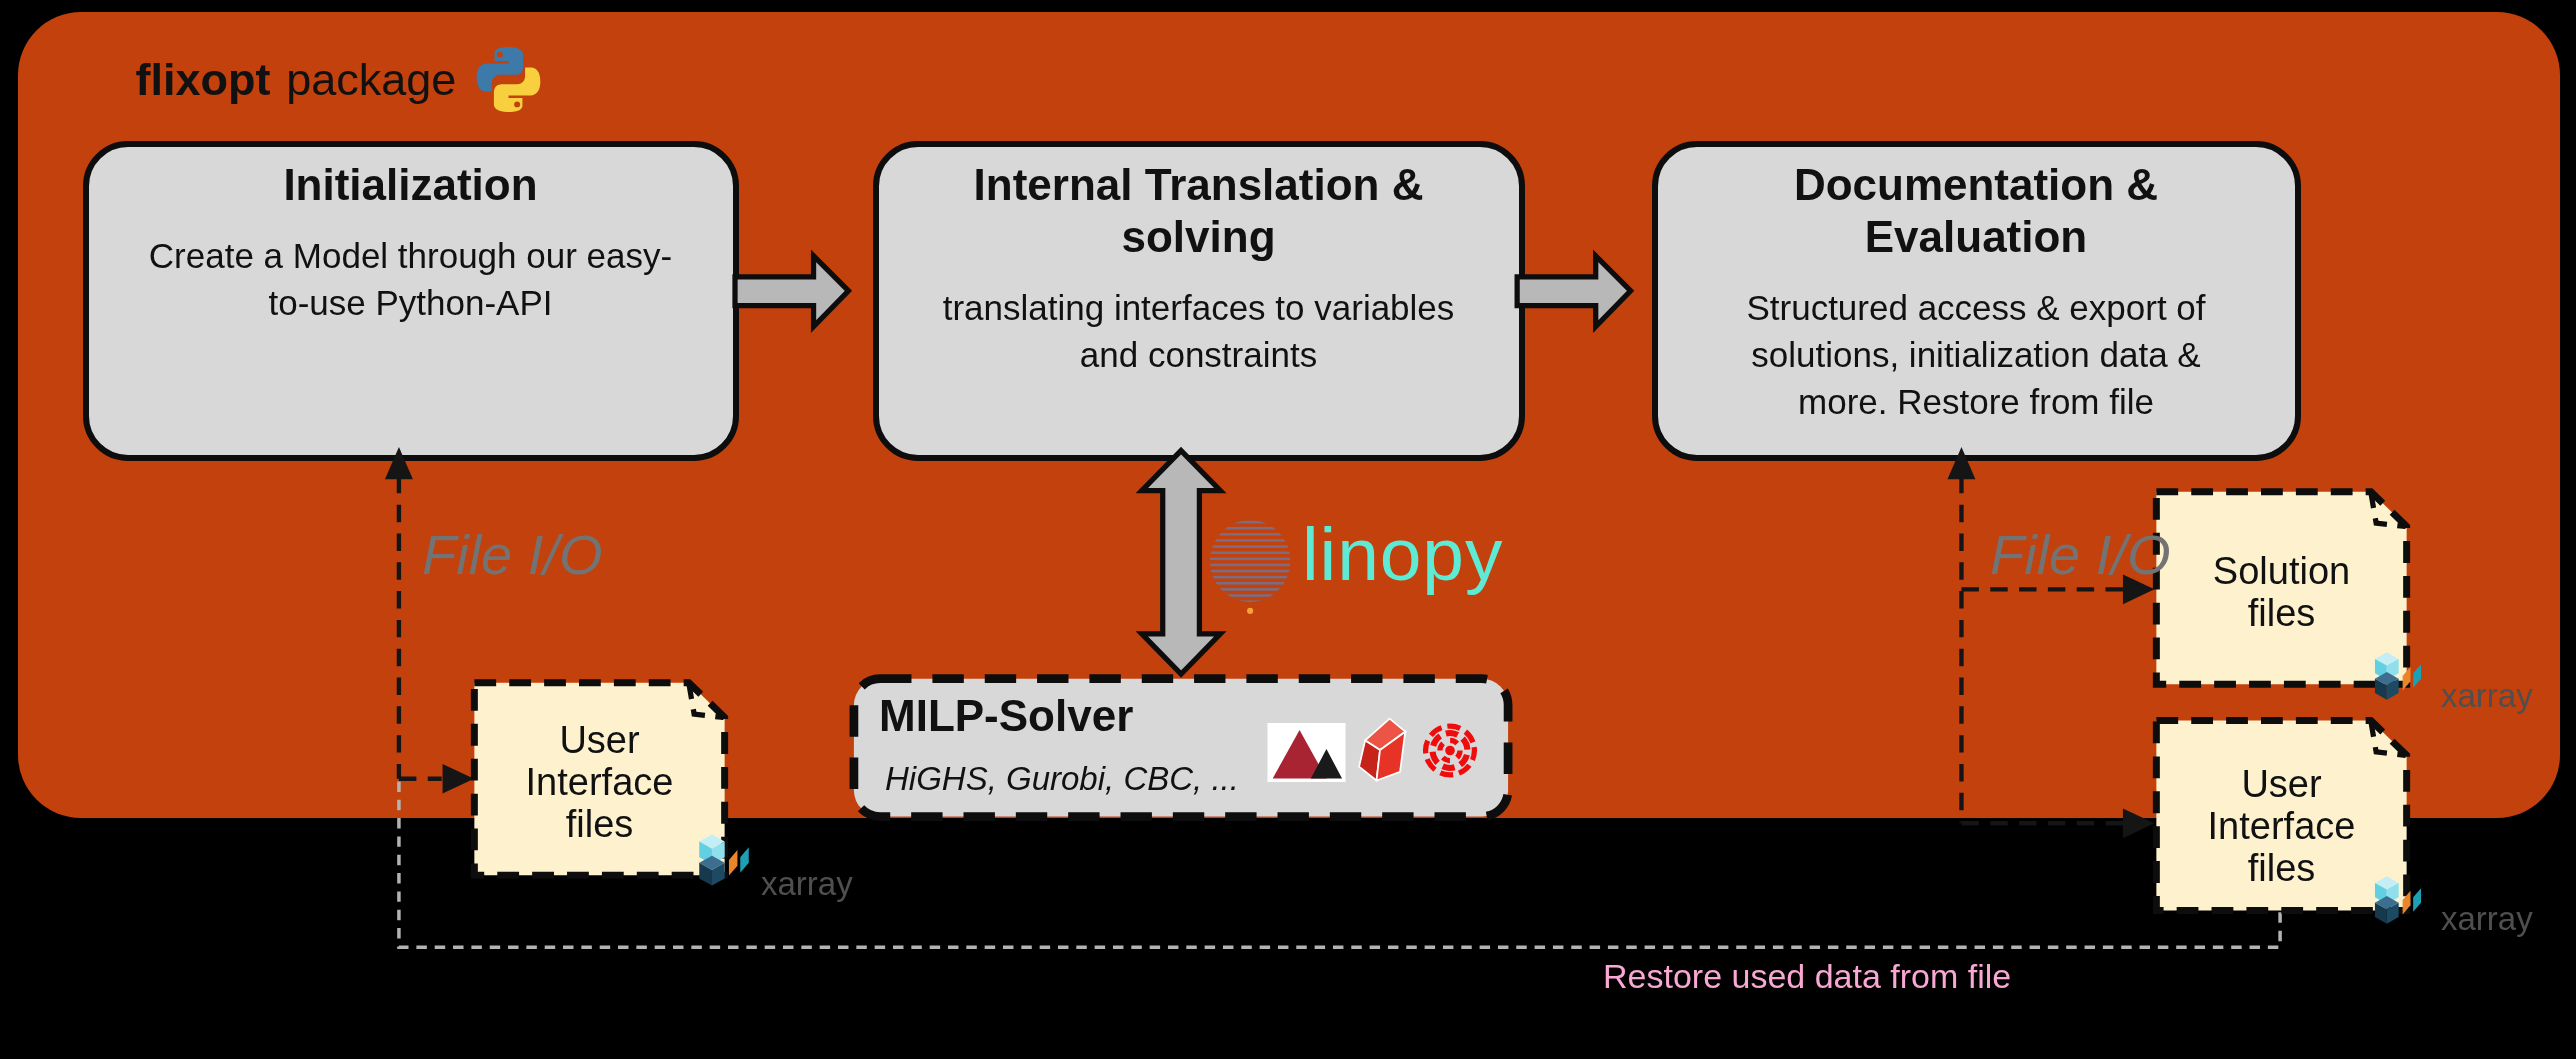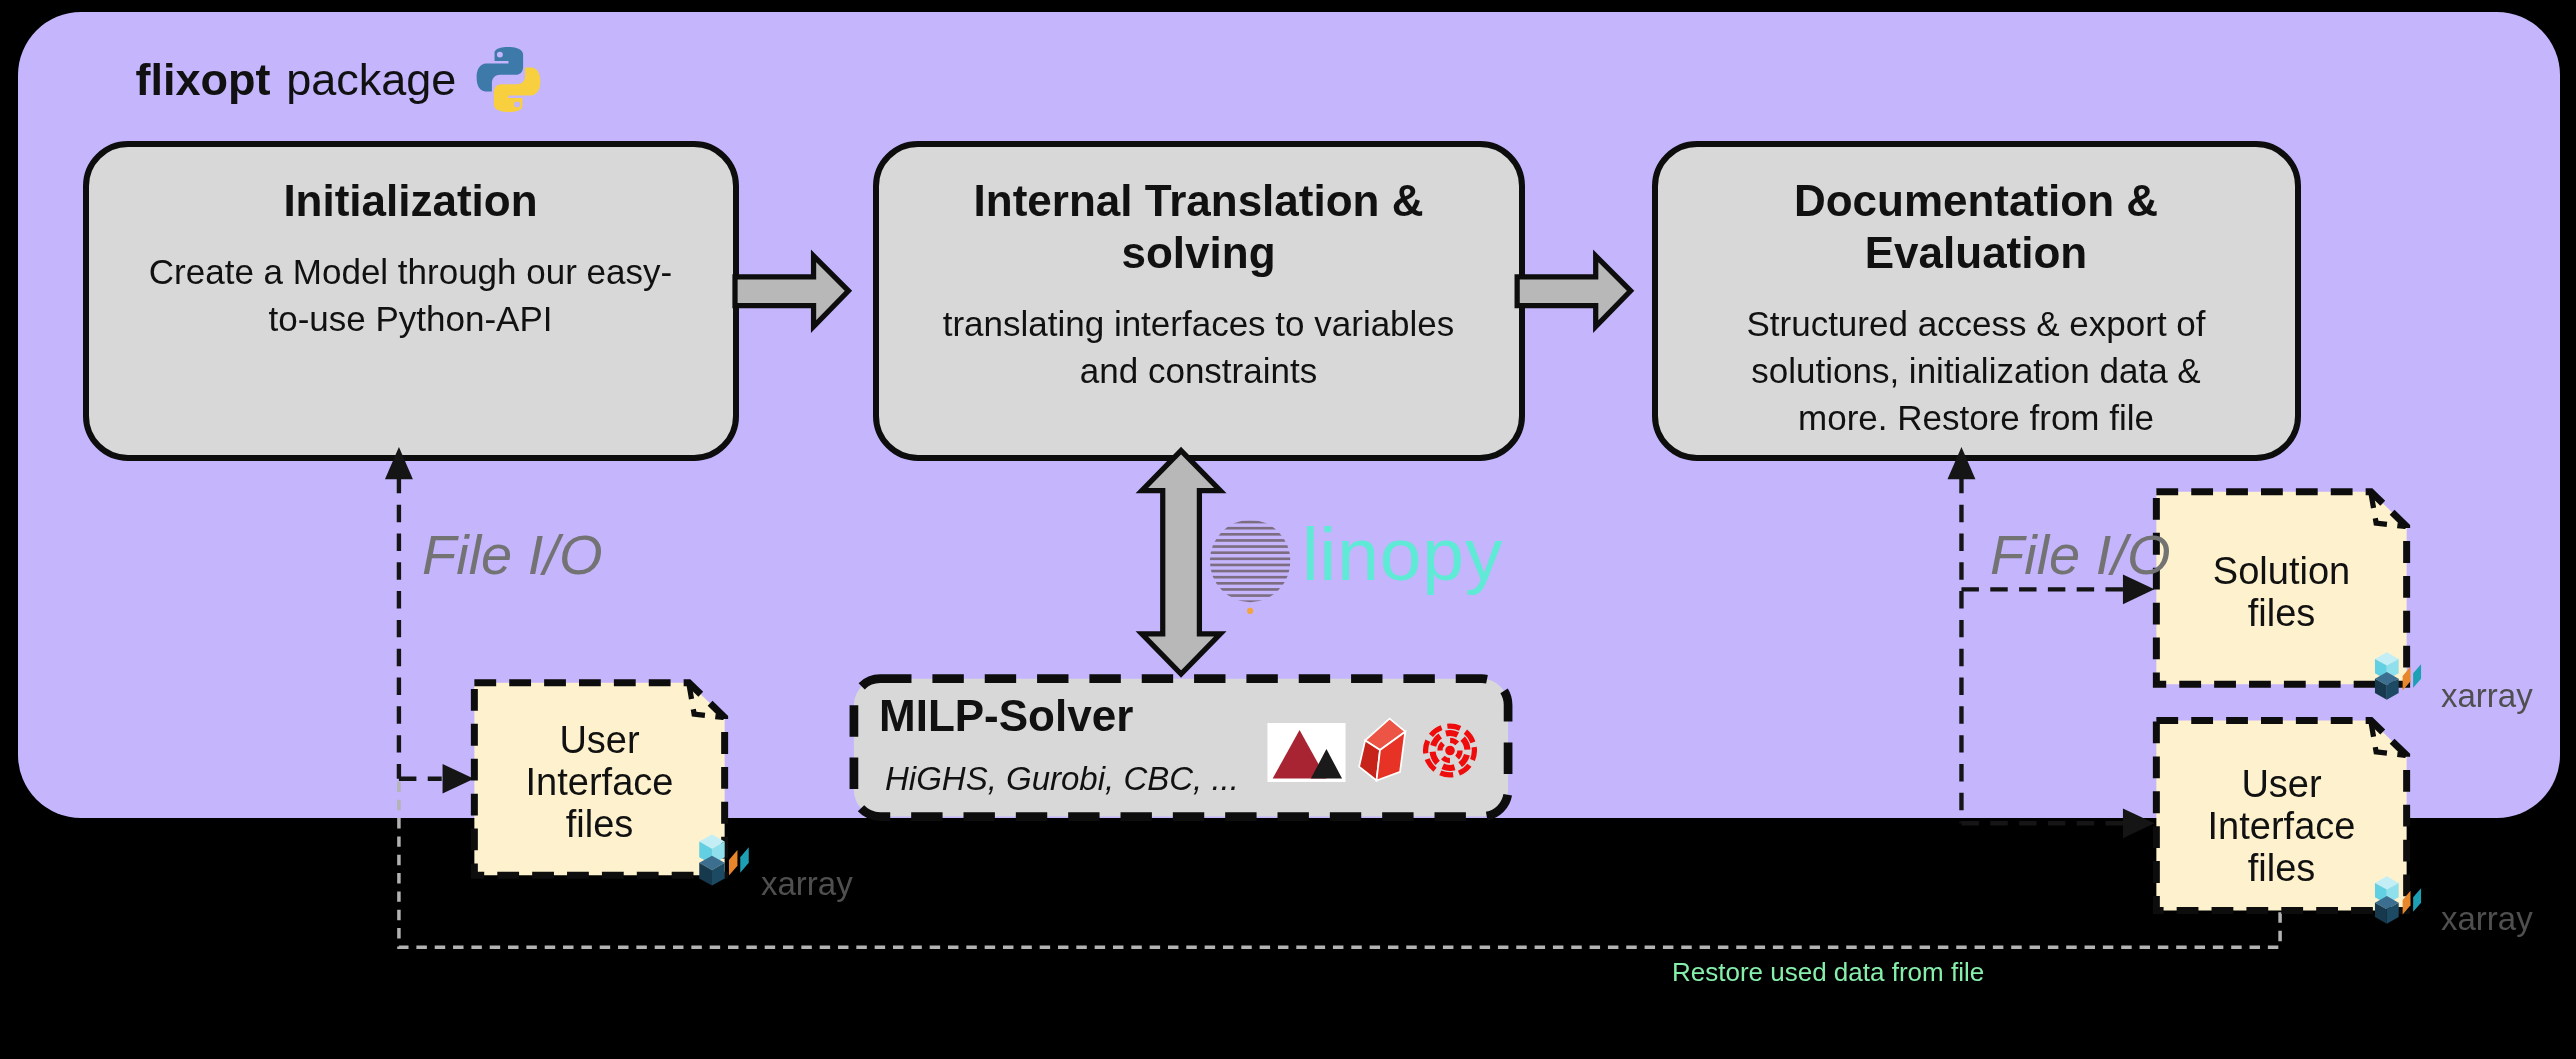--- a/index.html
+++ b/index.html
@@ -1,51 +1,51 @@
 <!DOCTYPE html>
 <html style="font-size:14px"><head>
 <meta charset="utf-8">
 <style>
   html,body{margin:0;padding:0;background:#000;}
   .stage{position:relative;width:2576px;height:1060px;background:#000;overflow:hidden;
          font-family:"Liberation Sans","DejaVu Sans",sans-serif;}
   .panel{position:absolute;left:17.5px;top:12.2px;width:2542px;height:806px;
-         background:#c4b5fd;border-radius:63px;}
+         background:#c2410c;border-radius:63px;}
   .abs{position:absolute;}
 
   
   .brand{position:absolute;left:118px;top:31px;display:flex;align-items:center;gap:15.7px;}
   .brand-bold{font-size:45px;font-weight:bold;color:#111;}
   .brand-rest{font-size:45px;color:#111;}
 
   
   .flow-box{position:absolute;top:129px;height:320px;background:#d8d8d8;
             border:6.1px solid #0d0d0d;border-radius:45px;box-sizing:border-box;
             text-align:center;color:#111;}
   .box1{left:65px;width:656px;}
   .box2{left:855px;width:652px;}
   .box3{left:1634px;width:649px;}
-  .box-title{margin-top:28px;font-size:44px;line-height:52px;font-weight:bold;white-space:pre;}
+  .box-title{margin-top:12px;font-size:44px;line-height:52px;font-weight:bold;white-space:pre;}
   .box-body{margin-top:21px;font-size:35px;line-height:47px;white-space:pre;}
 
   
   .milp-title{position:absolute;left:879px;top:691px;font-size:44px;font-weight:bold;
               color:#111;}
   .milp-sub{position:absolute;left:885px;top:752px;font-size:33px;font-style:italic;color:#111;margin-top:8px;}
 
   
   .linopy-text{position:absolute;left:1302px;top:512px;font-size:75px;line-height:84px;
                color:#5eead4;letter-spacing:0.9px;}
 
   
   .file-label{position:absolute;width:251px;text-align:center;font-size:38px;line-height:42px;
               color:#111;white-space:pre-line;}
 
   .muted{color:#737373;font-size:56px;font-style:italic;}
-  .restore{position:absolute;left:1672px;top:957px;font-size:26px;color:#86efac;}
+  .restore{position:absolute;left:1603px;top:957px;font-size:34px;color:#f9a8d4;}
   .xr-label{font-size:33px;color:#4f4f4f;margin-top:8px;}
   svg{display:block;}
 </style>
 </head>
 <body>
 
 <div class="stage">
   <div class="panel">
 
     <div class="brand">

